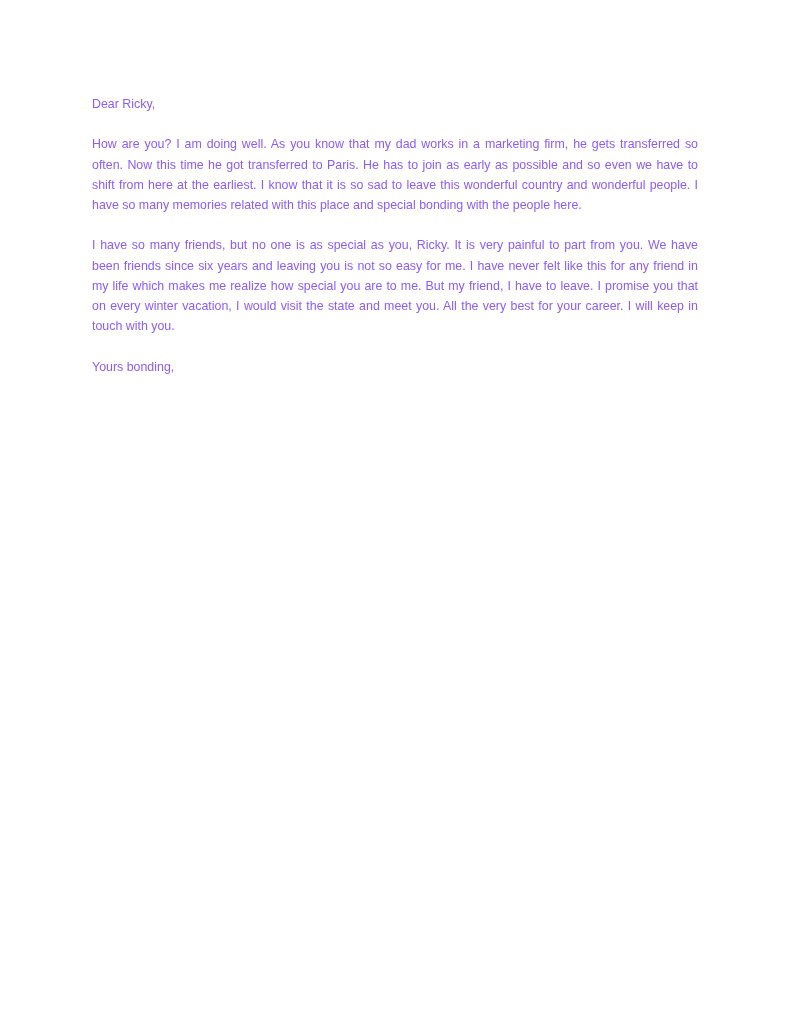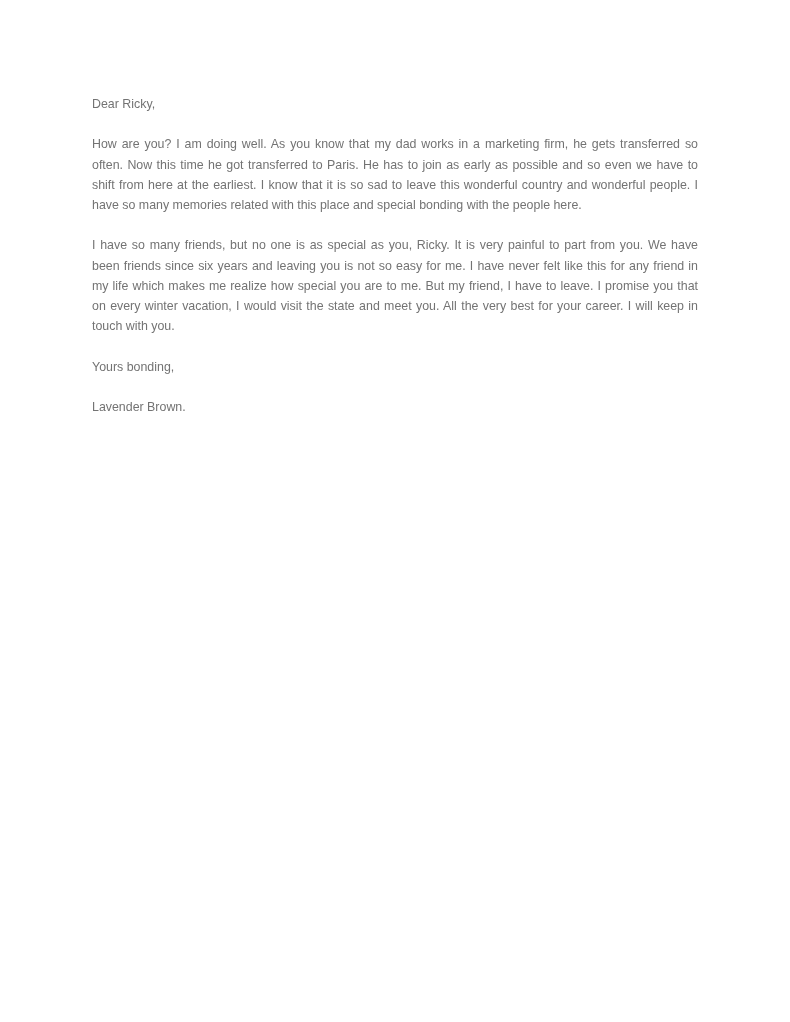--- a/index.html
+++ b/index.html
@@ -4,27 +4,26 @@
   <style>
     html, body { margin: 0; padding: 0; background: #ffffff; }
     body { width: 790px; height: 1022px; position: relative; overflow: hidden; }
     .page {
       position: absolute;
       left: 92px;
       top: 94px;
       width: 606px;
       font-family: "Liberation Sans", sans-serif;
       font-size: 12.4px;
-      color: #737373;
+      color: #8b5cf6;
       line-height: 20.2px;
     }
     .para { margin: 0 0 20.2px 0; text-align: justify; text-align-last: left; }
   </style>
 </head>
 <body>
 
 <div class="page">
   <p class="para">Dear Ricky,</p>
   <p class="para">How are you? I am doing well. As you know that my dad works in a marketing firm, he gets transferred so often. Now this time he got transferred to Paris.  He has to join as early as possible and so even we have to shift from here at the earliest.  I know that it is so sad to leave this wonderful country and wonderful people. I have so many memories related with this place and special bonding with the people here.</p>
   <p class="para">I have so many friends, but no one is as special as you, Ricky. It is very painful to part from you. We have been friends since six years and leaving you is not so easy for me. I have never felt like this for any friend in my life which makes me realize how special you are to me. But my friend, I have to leave. I promise you that on every winter vacation, I would visit the state and meet you. All the very best for your career. I will keep in touch with you.</p>
   <p class="para">Yours bonding,</p>
-  <p class="para">Lavender Brown.</p>
 </div>
 
 </body></html>

